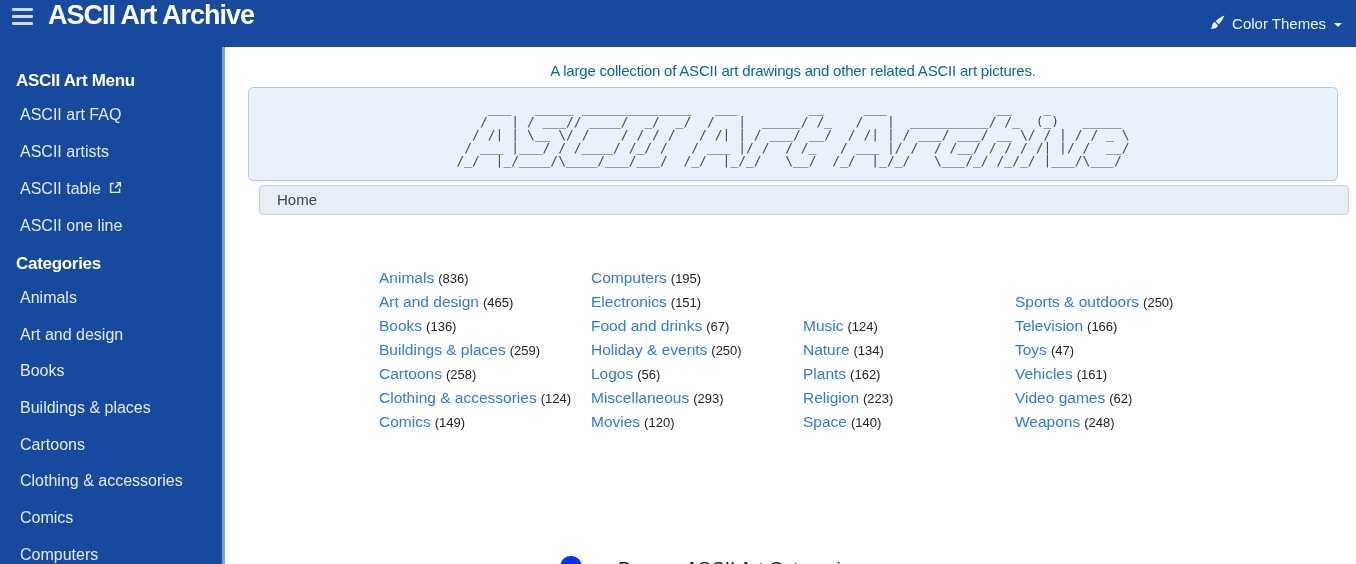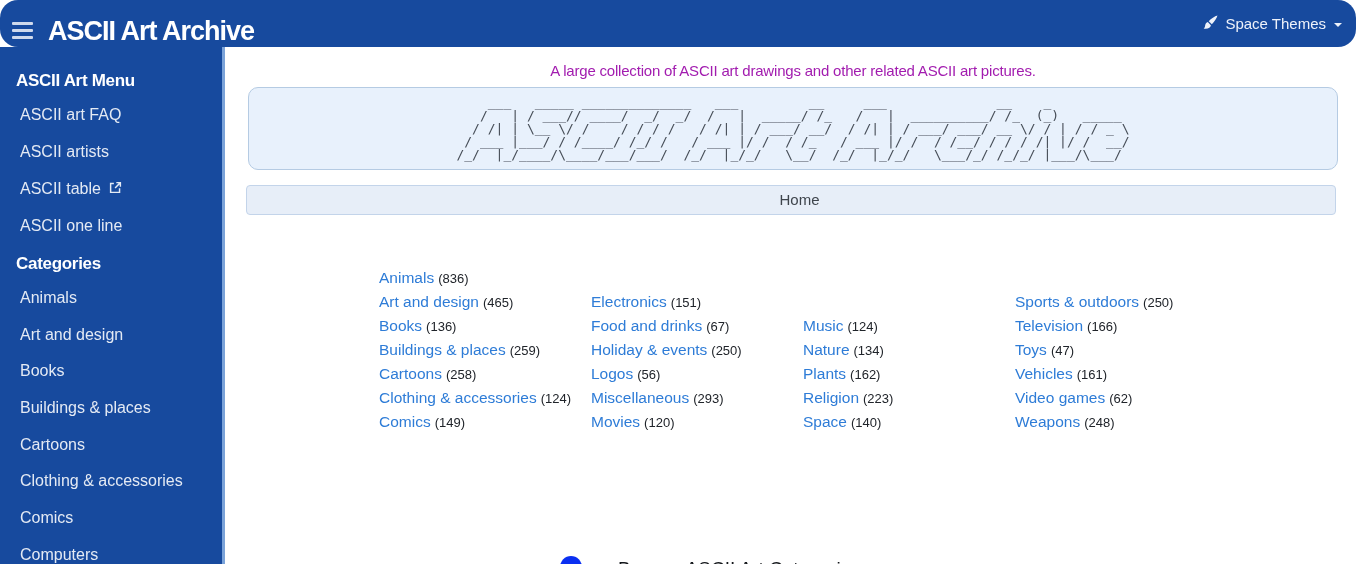--- a/index.html
+++ b/index.html
@@ -5,21 +5,21 @@
   * { box-sizing: border-box; margin: 0; padding: 0; }
   html,body { background:#fff; }
   .stage {
     position: relative; width: 1356px; height: 564px;
     overflow: hidden; background: #fff;
     font-family: "Liberation Sans", sans-serif;
   }
   
   .topbar {
     position: absolute; left:0; top:0; width:1356px; height:47px;
-    background:#174a9e; display:flex; align-items:flex-end;border-radius:18px;
+    background:#174a9e; display:flex; align-items:flex-start;
   }
   .hamburger { background:none; border:none; margin-left:8px; cursor:pointer; padding:4px; }
   .hamburger-icon { display:block; }
   .hamburger-icon .bar { display:block; width:21px; height:3px; background:#cfd9ec; border-radius:1px; margin:4px 0; }
   .brand {
     color:#fff; font-size:27px; font-weight:bold; letter-spacing:-1px;
     margin-left:11px; text-decoration:none; white-space:nowrap;
   }
   .themes {
     position:absolute; right:14px; top:0; height:47px;
@@ -47,35 +47,35 @@
   .side-list.cats li { margin-bottom:20.7px; }
   .side-list a {
     color:#e4eaf4; font-size:16px; text-decoration:none;
     display:inline-flex; align-items:center; gap:6px;
   }
   .ext-icon { display:inline-block; margin-left:2px; }
   
   .content { position:absolute; left:225px; top:47px; width:1131px; height:517px; background:#fff; overflow:hidden; }
   .tagline {
     position:absolute; top:15px; left:23px; width:1090px; text-align:center;
-    color:#a21caf; font-size:15px; letter-spacing:-0.2px;
+    color:#0369a1; font-size:15px; letter-spacing:-0.2px;
   }
   .banner {
-    position:absolute; top:40px; left:23px; width:1090px; height:83px;
-    background:#e8f1fc; border:1px solid #b5cbe3; border-radius:10px;
+    position:absolute; top:40px; left:23px; width:1090px; height:94px;
+    background:#e8f1fc; border:1px solid #b5cbe3; border-radius:5px;
     display:flex; align-items:center; justify-content:center; overflow:hidden;
   }
   .banner pre {
     font-family:"DejaVu Sans Mono", monospace;
     font-size:13px; line-height:13px; color:#454c56;
   }
   .breadcrumb {
-    position:absolute; top:138px; left:21px; width:1090px; height:30px;
+    position:absolute; top:138px; left:34px; width:1090px; height:30px;
     background:#e7eef8; border:1px solid #c3d4ea; border-radius:4px;
-    line-height:28px; padding-left:17px; color:#3e444c; font-size:15px;text-align:center;
+    line-height:28px; padding-left:17px; color:#3e444c; font-size:15px;
   }
   .grid { position:absolute; top:219px; left:154px; display:flex;align-items:flex-end; }
   .col { width:212px; }
   .col a {
     display:block; height:24px; line-height:24px; text-decoration:none; white-space:nowrap;
   }
   .cl { color:#2e7cd7; font-size:15.5px; margin-right:4px; }
   .cc { color:#20242a; font-size:13px; }
   
   .teaser { position:absolute; top:509px; left:335px; display:flex; align-items:flex-start; }
@@ -95,21 +95,21 @@
           <span class="bar"></span>
       </span>
     </button>
     <a class="brand" href="#">ASCII Art Archive</a>
     <div class="themes">
       <span>
         <svg width="17" height="17" viewBox="0 0 16 16" fill="#eef2fa">
           <path d="M15.5.5c-2.6.7-6 3-8.2 5.3l2.9 2.9C12.5 6.4 14.8 3 15.5.5zM6.4 6.7 9.3 9.6c-.3 1.9-1.9 3.4-5 3.4-.7 0-1.4-.1-1.8-.3 1-.6 1.2-1.4 1.3-2.3.2-1.9 1.3-3.3 2.6-3.7z"></path>
         </svg>
       </span>
-      <span>Space Themes</span>
+      <span>Color Themes</span>
       <span class="caret"></span>
     </div>
   </header>
 
   <nav class="sidebar">
     <div class="side-head">ASCII Art Menu</div>
     <ul class="side-list">
       <li><a href="#">ASCII art FAQ</a></li>
       <li><a href="#">ASCII artists</a></li>
       <li>
@@ -157,20 +157,21 @@
       <div class="col">
         <a href="#"><span class="cl">Animals</span><span class="cc">(836)</span></a>
         <a href="#"><span class="cl">Art and design</span><span class="cc">(465)</span></a>
         <a href="#"><span class="cl">Books</span><span class="cc">(136)</span></a>
         <a href="#"><span class="cl">Buildings &amp; places</span><span class="cc">(259)</span></a>
         <a href="#"><span class="cl">Cartoons</span><span class="cc">(258)</span></a>
         <a href="#"><span class="cl">Clothing &amp; accessories</span><span class="cc">(124)</span></a>
         <a href="#"><span class="cl">Comics</span><span class="cc">(149)</span></a>
       </div>
       <div class="col">
+        <a href="#"><span class="cl">Computers</span><span class="cc">(195)</span></a>
         <a href="#"><span class="cl">Electronics</span><span class="cc">(151)</span></a>
         <a href="#"><span class="cl">Food and drinks</span><span class="cc">(67)</span></a>
         <a href="#"><span class="cl">Holiday &amp; events</span><span class="cc">(250)</span></a>
         <a href="#"><span class="cl">Logos</span><span class="cc">(56)</span></a>
         <a href="#"><span class="cl">Miscellaneous</span><span class="cc">(293)</span></a>
         <a href="#"><span class="cl">Movies</span><span class="cc">(120)</span></a>
       </div>
       <div class="col">
         <a href="#"><span class="cl">Music</span><span class="cc">(124)</span></a>
         <a href="#"><span class="cl">Nature</span><span class="cc">(134)</span></a>

